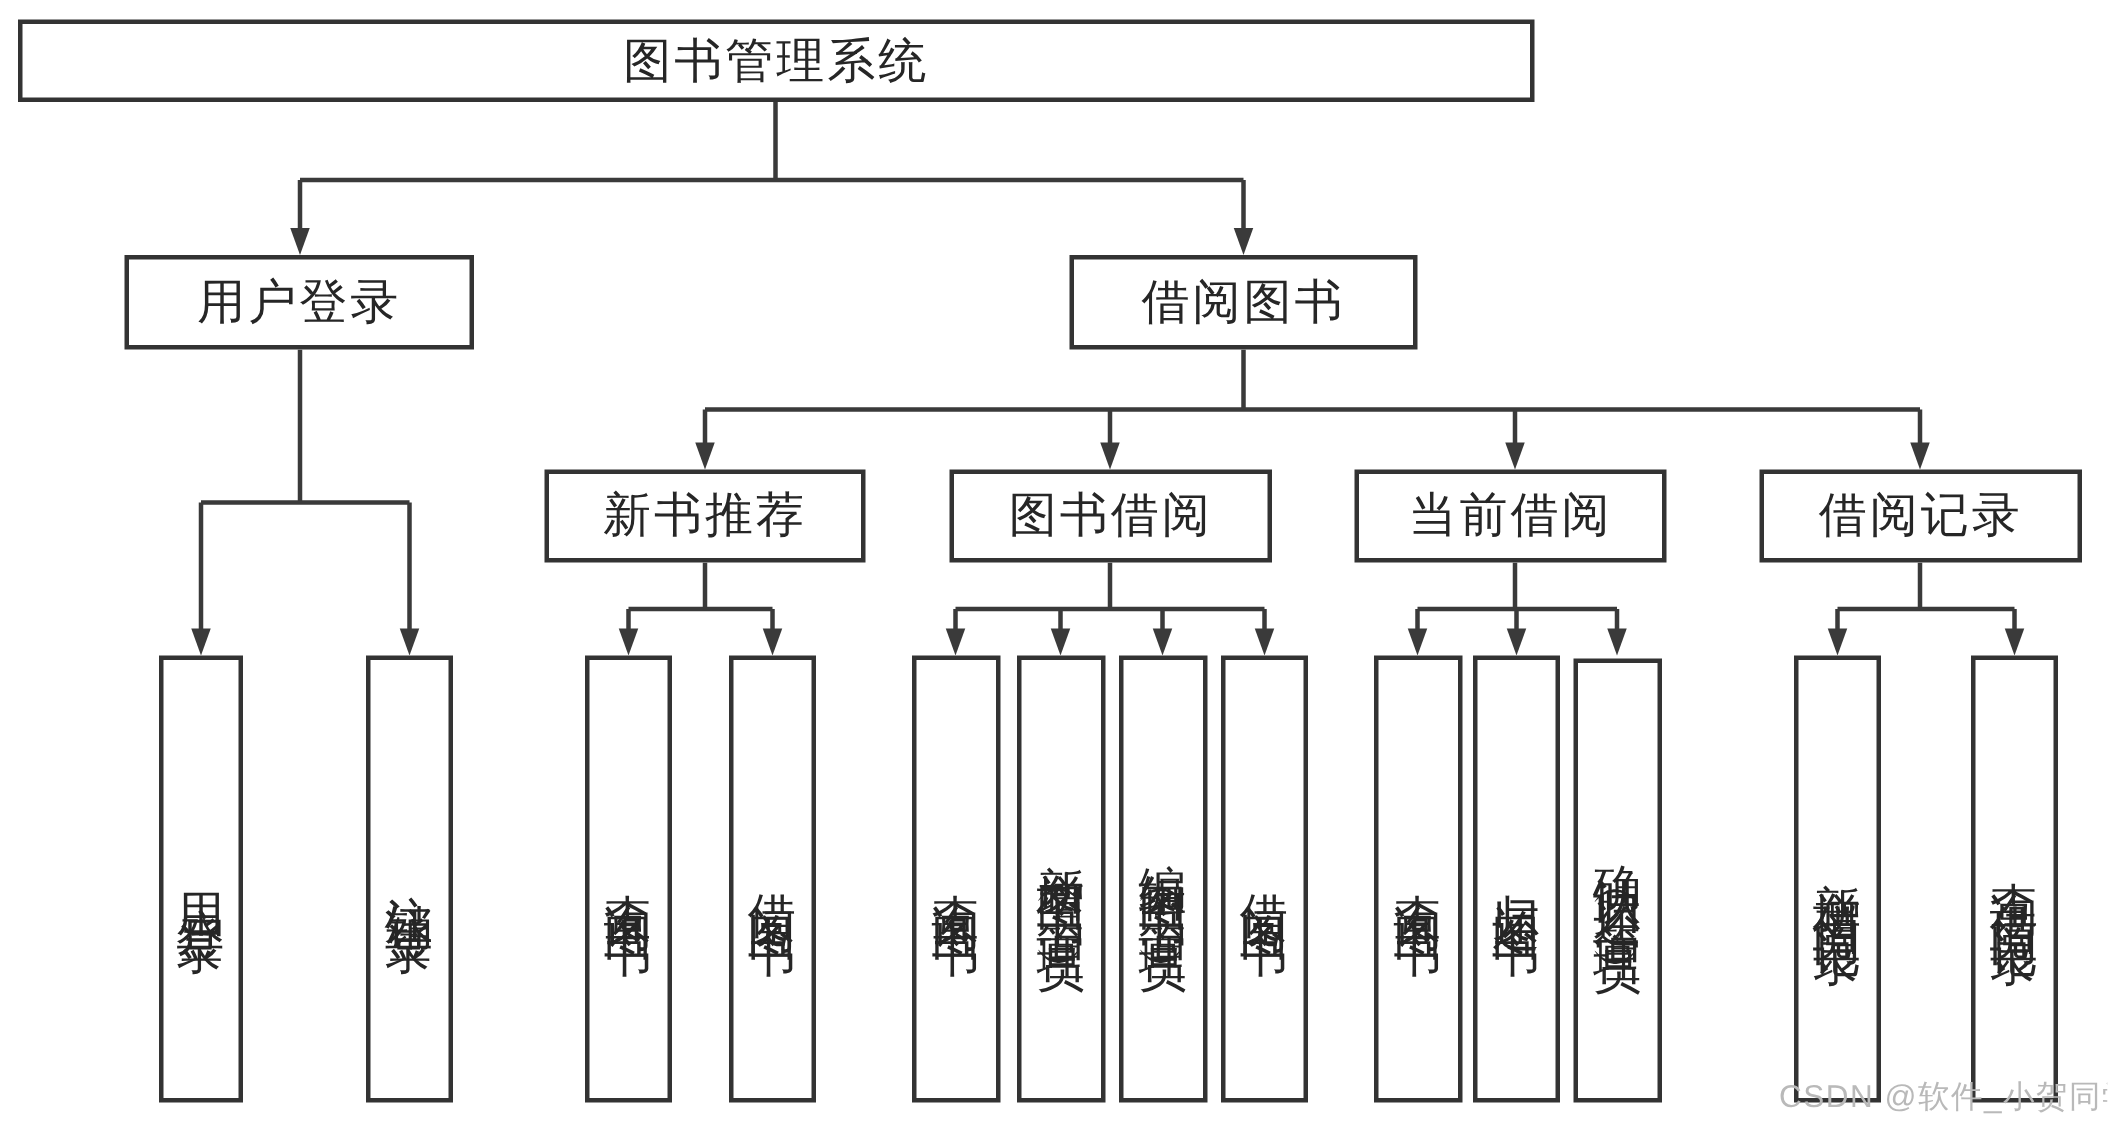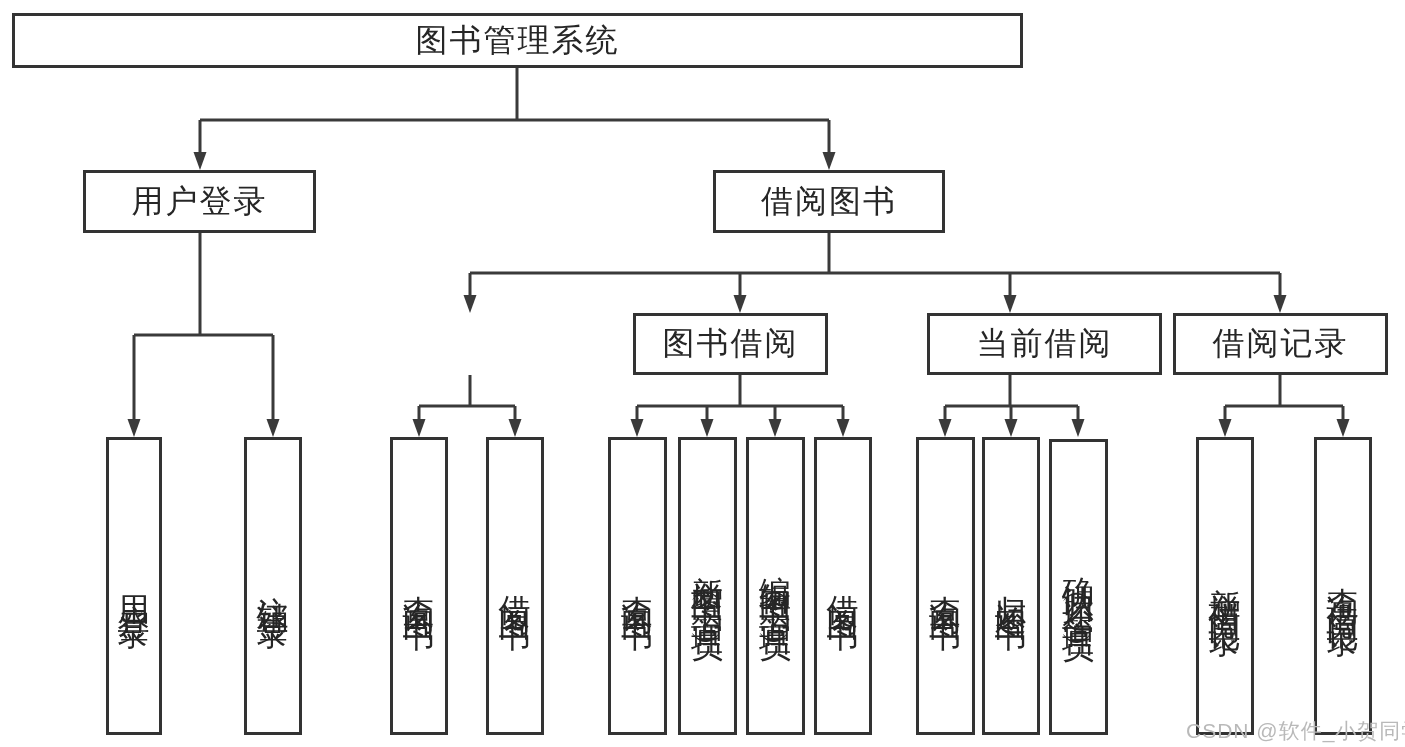--- a/index.html
+++ b/index.html
@@ -92,22 +92,23 @@
     <path class="connector" d="M1280,375 V406 M1225,406 H1343 M1225,406 V421 M1343,406 V421"></path>
     <polygon class="arrowhead" points="1218.5,419 1231.5,419 1225,437"></polygon>
     <polygon class="arrowhead" points="1336.5,419 1349.5,419 1343,437"></polygon>
   </svg>
 
   <div class="node" style="left:12px; top:13px; width:1011px; height:55px;">图书管理系统</div>
 
   <div class="node" style="left:83px; top:170px; width:233px; height:63px;">用户登录</div>
   <div class="node" style="left:713px; top:170px; width:232px; height:63px;">借阅图书</div>
 
-  <div class="node" style="left:633px; top:313px; width:195px; height:62px;">图书借阅</div>
-  <div class="node" style="left:927px; top:313px; width:235px; height:62px;">当前借阅</div>
+  <div class="node" style="left:363px; top:313px; width:214px; height:62px;">新书推荐</div>
+  <div class="node" style="left:633px; top:313px; width:215px; height:62px;">图书借阅</div>
+  <div class="node" style="left:903px; top:313px; width:208px; height:62px;">当前借阅</div>
   <div class="node" style="left:1173px; top:313px; width:215px; height:62px;">借阅记录</div>
 
   <div class="node vnode" style="left:106px; top:437px; width:56px; height:298px;">用户登录</div>
   <div class="node vnode" style="left:244px; top:437px; width:58px; height:298px;">注销登录</div>
 
   <div class="node vnode" style="left:390px; top:437px; width:58px; height:298px;">查询图书</div>
   <div class="node vnode" style="left:486px; top:437px; width:58px; height:298px;">借阅图书</div>
 
   <div class="node vnode" style="left:608px; top:437px; width:59px; height:298px;">查询图书</div>
   <div class="node vnode" style="left:678px; top:437px; width:59px; height:298px;">新增图书（管理员）</div>

